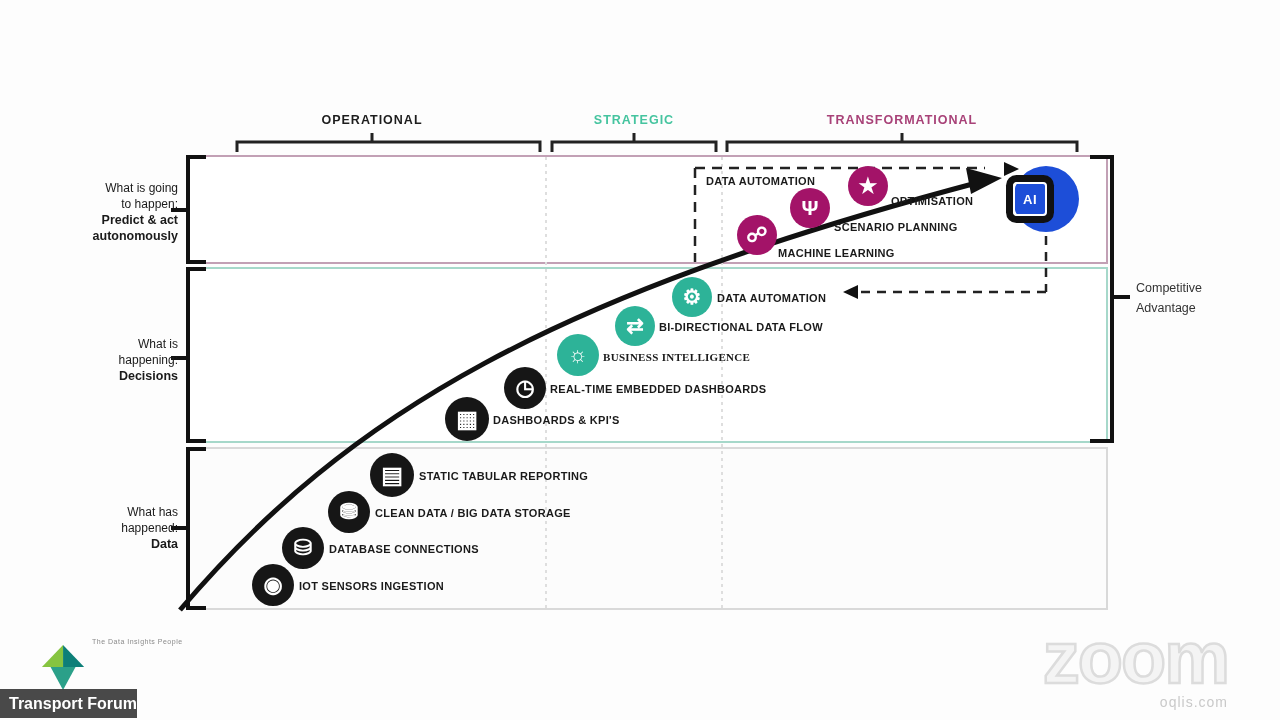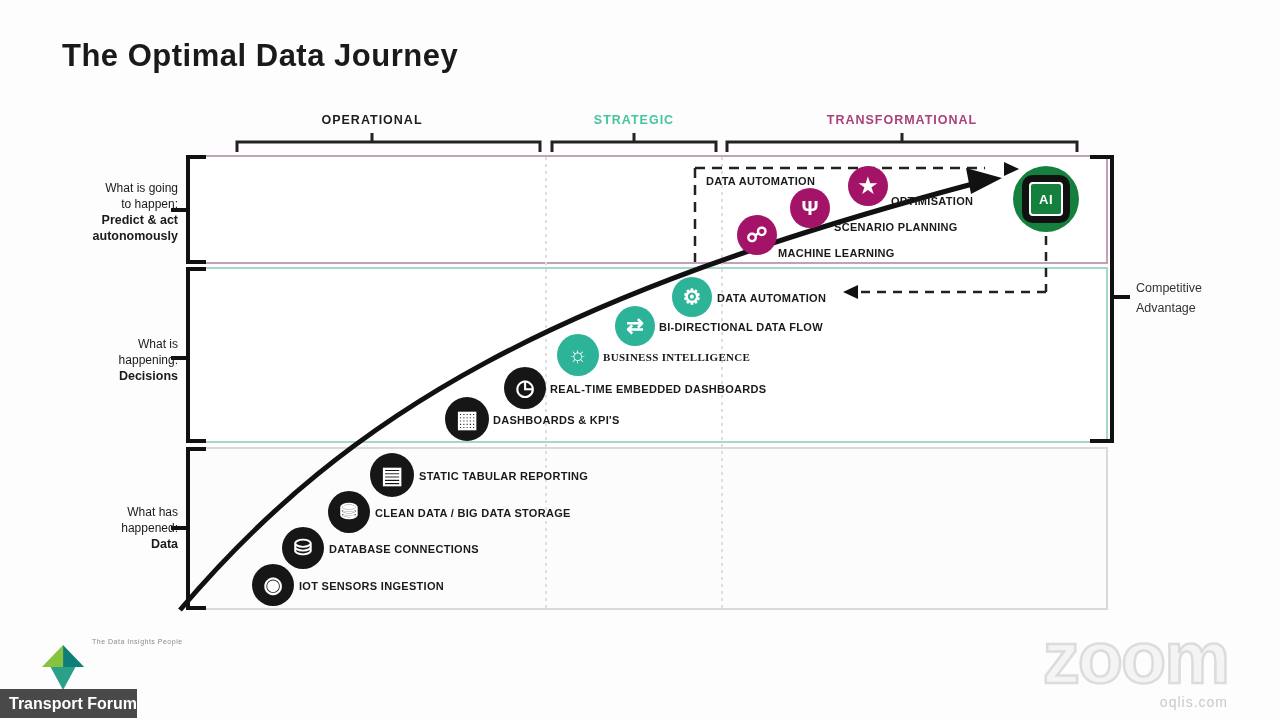--- a/index.html
+++ b/index.html
@@ -21,22 +21,22 @@
   
   #milestones{position:absolute;left:0;top:0;width:1280px;height:720px;z-index:3;}
   .msc{position:absolute;border-radius:50%;display:flex;align-items:center;justify-content:center;
        color:#fff;font-weight:700;}
   .msc.black{background:#161616;}
   .msc.teal{background:#2db398;}
   .msc.magenta{background:#a31368;}
   .msl{position:absolute;height:16px;line-height:16px;font-size:11px;font-weight:700;letter-spacing:.3px;white-space:nowrap;}
   .toplabel{position:absolute;left:706px;top:175px;font-size:11px;font-weight:700;letter-spacing:.3px;z-index:3;}
   
-  .ai-node{position:absolute;left:1013px;top:166px;width:66px;height:66px;border-radius:50%;background:#15803d;
-           display:flex;align-items:center;justify-content:center;z-index:3;}
+  .ai-node{position:absolute;left:1013px;top:166px;width:66px;height:66px;border-radius:50%;background:#1d4ed8;
+           display:flex;align-items:center;z-index:3;}
   .ai-chip{width:30px;height:30px;border:2.5px solid #fff;border-radius:4px;display:flex;align-items:center;
            justify-content:center;font-size:13px;font-weight:700;color:#fff;letter-spacing:.5px;
            box-shadow:0 0 0 5px #111, 0 0 0 7px #111;}
   
   .comp-adv{position:absolute;left:1136px;top:278px;font-size:12.5px;line-height:20px;color:#333;z-index:3;}
   
   .logo{position:absolute;left:40px;top:638px;display:flex;align-items:flex-start;z-index:2;}
   .logo-text{margin-left:4px;}
   .logo-name{font-size:37px;font-weight:600;color:#383838;letter-spacing:1px;line-height:44px;}
   .logo-tag{font-size:7px;color:#8a8a8a;letter-spacing:.5px;margin-top:0;}
@@ -46,21 +46,20 @@
   .wm-sub{position:absolute;right:52px;bottom:10px;font-size:14px;color:#c9c9c9;letter-spacing:1px;z-index:2;}
   
   .overlay{position:absolute;left:0;top:689px;height:29px;padding:0 0 0 9px;background:rgba(58,58,58,.92);
            color:#fff;font-size:16px;font-weight:700;display:flex;align-items:center;z-index:5;}
 </style>
 </head>
 <body>
 
 <div class="stage">
 
-  <h1 class="title">The Optimal Data Journey</h1>
 
   <div class="phase" style="left: 372px; color: rgb(29, 29, 29);">OPERATIONAL</div>
   <div class="phase" style="left: 634px; color: rgb(69, 196, 159);">STRATEGIC</div>
   <div class="phase" style="left: 902px; color: rgb(168, 66, 120);">TRANSFORMATIONAL</div>
 
   <div class="band band-top"></div>
   <div class="band band-mid"></div>
   <div class="band band-bot"></div>
 
   <svg class="lines" width="1280" height="720" viewBox="0 0 1280 720">

